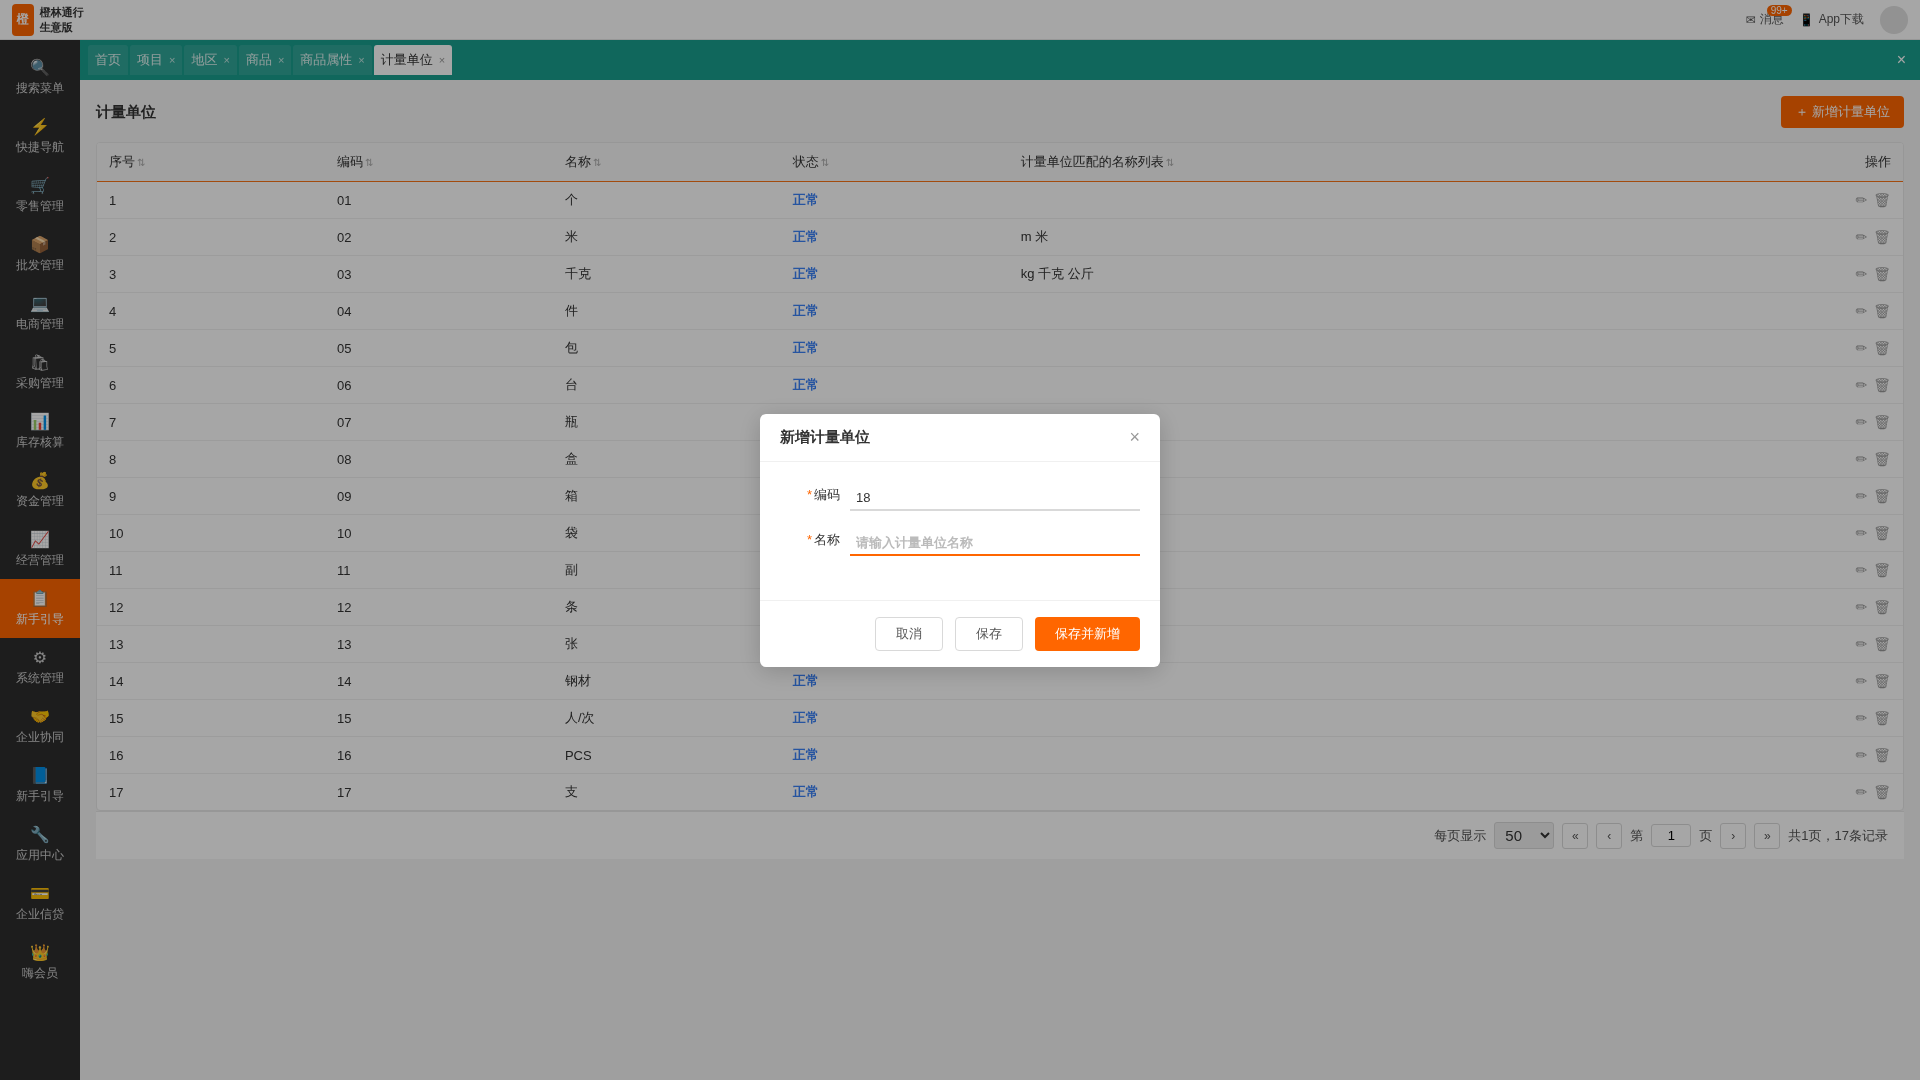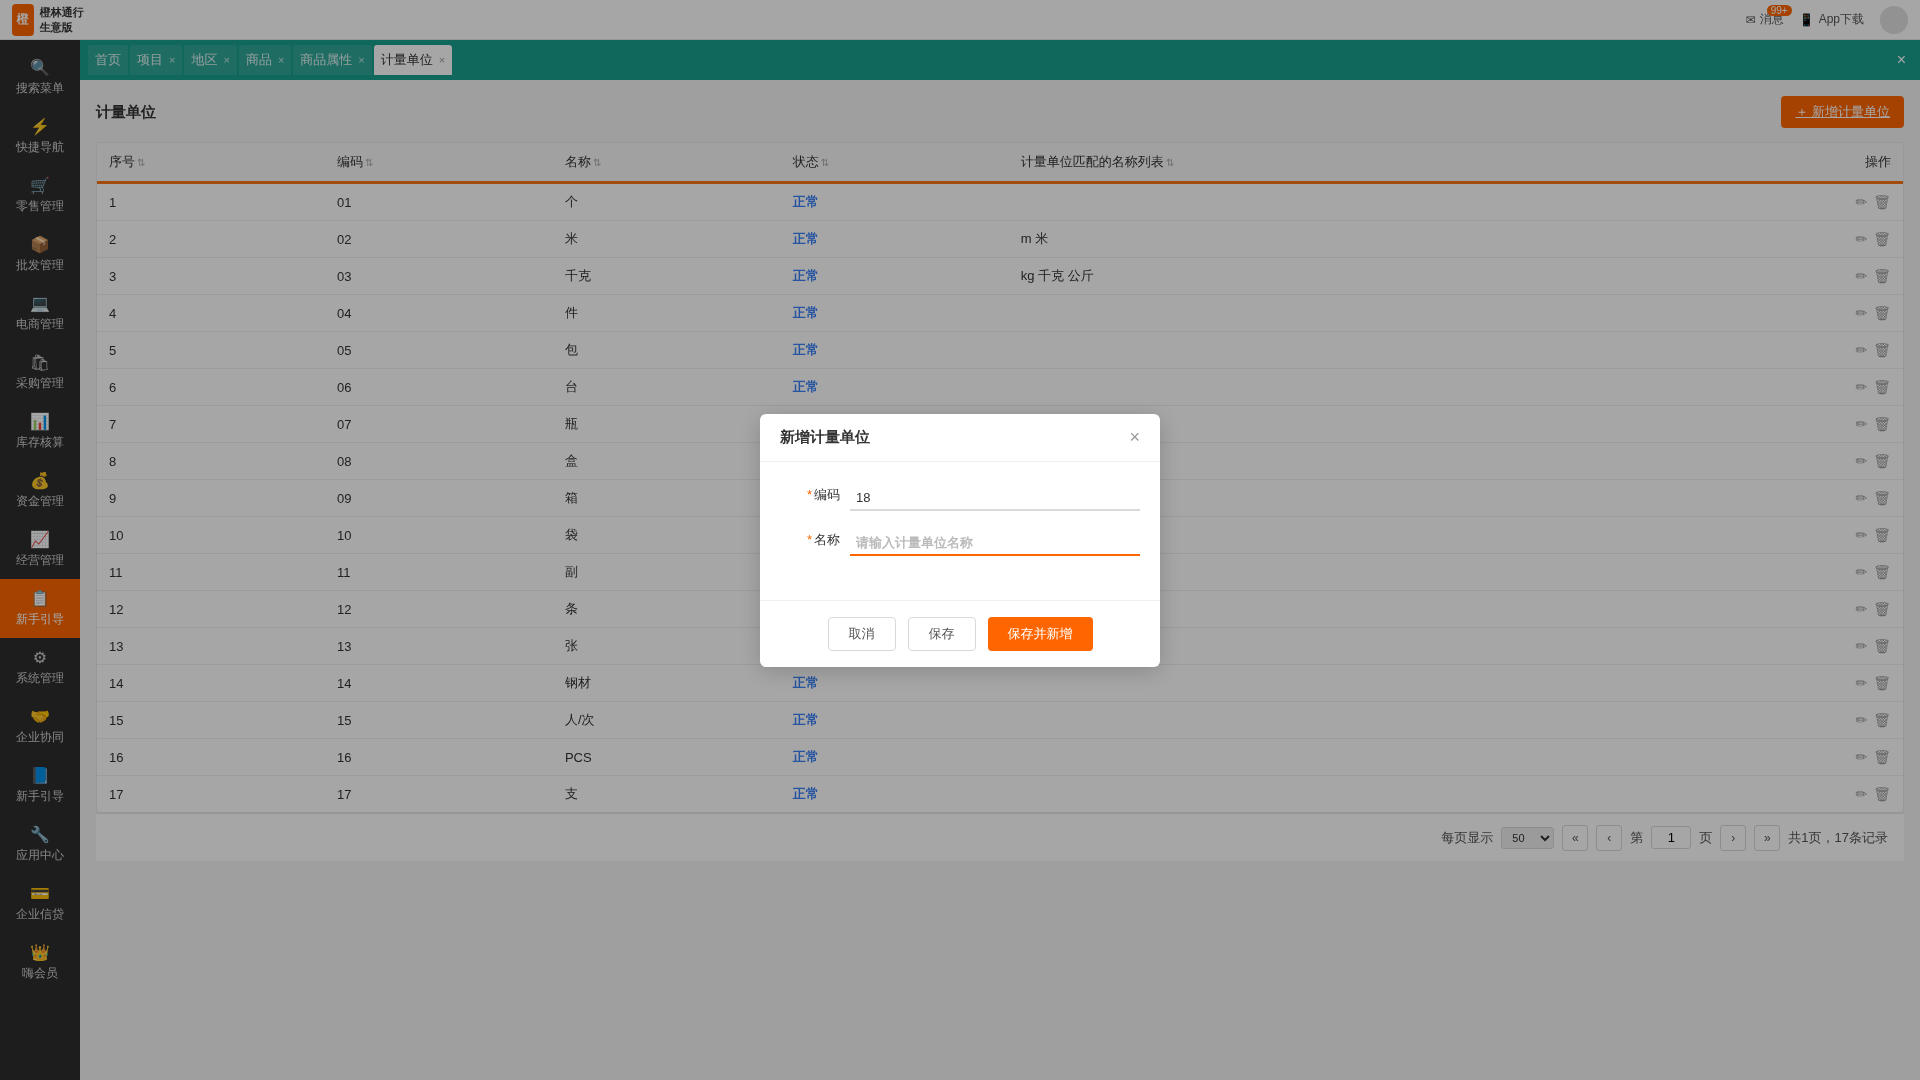--- a/index.html
+++ b/index.html
@@ -34,54 +34,54 @@
     .tab.active { background: #fff; color: #333; border-radius: 3px 3px 0 0; }
     .tab-close { font-size: 11px; color: rgba(255,255,255,0.7); cursor: pointer; line-height: 1; }
     .tab.active .tab-close { color: #999; }
     .tabs-bar-end { margin-left: auto; display: flex; align-items: center; }
     .tabs-close-btn { color: #fff; font-size: 16px; cursor: pointer; padding: 2px 6px; }
 
     
     .page-content { flex: 1; background: #f5f5f5; padding: 16px; overflow-y: auto; position: relative; }
     .page-header { display: flex; align-items: center; justify-content: space-between; margin-bottom: 14px; }
     .page-title { font-size: 15px; font-weight: bold; color: #333; }
-    .add-btn { background: #f60; color: #fff; border: none; padding: 7px 14px; border-radius: 4px; cursor: pointer; font-size: 13px; text-decoration: underline; }
+    .add-btn { background: #f60; color: #fff; border: none; padding: 7px 14px; border-radius: 4px; cursor: pointer; font-size: 13px; }
 
     
     .table-wrap { background: #fff; border-radius: 4px; overflow: hidden; border: 1px solid #e8e8e8; }
     table { width: 100%; border-collapse: collapse; }
     thead tr { background: #f7f7f7; }
-    th { padding: 10px 12px; text-align: left; font-weight: normal; color: #333; font-size: 13px; border-bottom: 3px solid #f97316; white-space: nowrap; }
+    th { padding: 10px 12px; text-align: left; font-weight: normal; color: #333; font-size: 13px; border-bottom: 1px solid #f97316; white-space: nowrap; }
     td { padding: 9px 12px; color: #333; font-size: 13px; border-bottom: 1px solid #f0f0f0; }
     tr:last-child td { border-bottom: none; }
     .status-normal { color: #3b82f6; font-weight: bold; }
     .action-btns { display: flex; gap: 6px; justify-content: flex-end; }
     .action-icon { color: #999; cursor: pointer; font-size: 14px; }
     .sort-icon { display: inline-block; color: #aaa; font-size: 10px; margin-left: 2px; }
 
     
     .pagination-bar { height: 48px; background: #fff; border-top: 1px solid #e8e8e8; display: flex; align-items: center; justify-content: flex-end; padding: 0 16px; gap: 8px; font-size: 13px; color: #555; }
-    .page-size-select { border: 1px solid #d9d9d9; border-radius: 3px; padding: 3px 6px; font-size: 11px; color: #333; }
+    .page-size-select { border: 1px solid #d9d9d9; border-radius: 3px; padding: 3px 6px; font-size: 15px; color: #333; }
     .page-nav-btn { width: 26px; height: 26px; border: 1px solid #d9d9d9; background: #fff; border-radius: 3px; cursor: pointer; display: flex; align-items: center; justify-content: center; color: #555; font-size: 12px; }
     .page-input { width: 40px; border: 1px solid #d9d9d9; border-radius: 3px; text-align: center; padding: 3px; font-size: 13px; }
 
     
     .modal-overlay { position: fixed; top: 0; left: 0; width: 1920px; height: 1080px; background: rgba(0,0,0,0.35); display: flex; align-items: center; justify-content: center; z-index: 1000; }
     .modal { background: #fff; border-radius: 6px; width: 400px; box-shadow: 0 4px 24px rgba(0,0,0,0.18); }
     .modal-header { display: flex; align-items: center; justify-content: space-between; padding: 14px 20px; border-bottom: 1px solid #f0f0f0; }
     .modal-title { font-size: 15px; font-weight: bold; color: #333; }
     .modal-close { color: #999; cursor: pointer; font-size: 18px; line-height: 1; }
     .modal-body { padding: 24px 20px; }
     .form-row { display: flex; align-items: flex-start; margin-bottom: 20px; }
     .form-label { width: 60px; text-align: right; margin-right: 10px; color: #333; font-size: 13px; flex-shrink: 0; }
     .form-label .required { color: #f60; margin-right: 2px; }
     .form-input { flex: 1; border: none; border-bottom: 2px solid #d9d9d9; padding: 4px 6px; font-size: 13px; outline: none; color: #333; }
     .form-input.focused { border-bottom-color: #f60; font-weight: bold; }
     .form-input::placeholder { color: #bbb; }
-    .modal-footer { display: flex; justify-content: center; gap: 12px; padding: 16px 20px; border-top: 1px solid #f0f0f0; }
+    .modal-footer { display: flex; justify-content: flex-end; gap: 12px; padding: 16px 20px; border-top: 1px solid #f0f0f0; }
     .btn-cancel { border: 1px solid #d9d9d9; background: #fff; color: #555; padding: 7px 20px; border-radius: 4px; cursor: pointer; font-size: 13px; }
     .btn-save { border: 1px solid #d9d9d9; background: #fff; color: #555; padding: 7px 20px; border-radius: 4px; cursor: pointer; font-size: 13px; }
     .btn-save-new { background: #f60; color: #fff; border: none; padding: 7px 20px; border-radius: 4px; cursor: pointer; font-size: 13px; }
   </style>
 </head>
 <body>
 
 <div class="top-bar">
   <div class="top-bar-left">
     <div class="logo-area">

